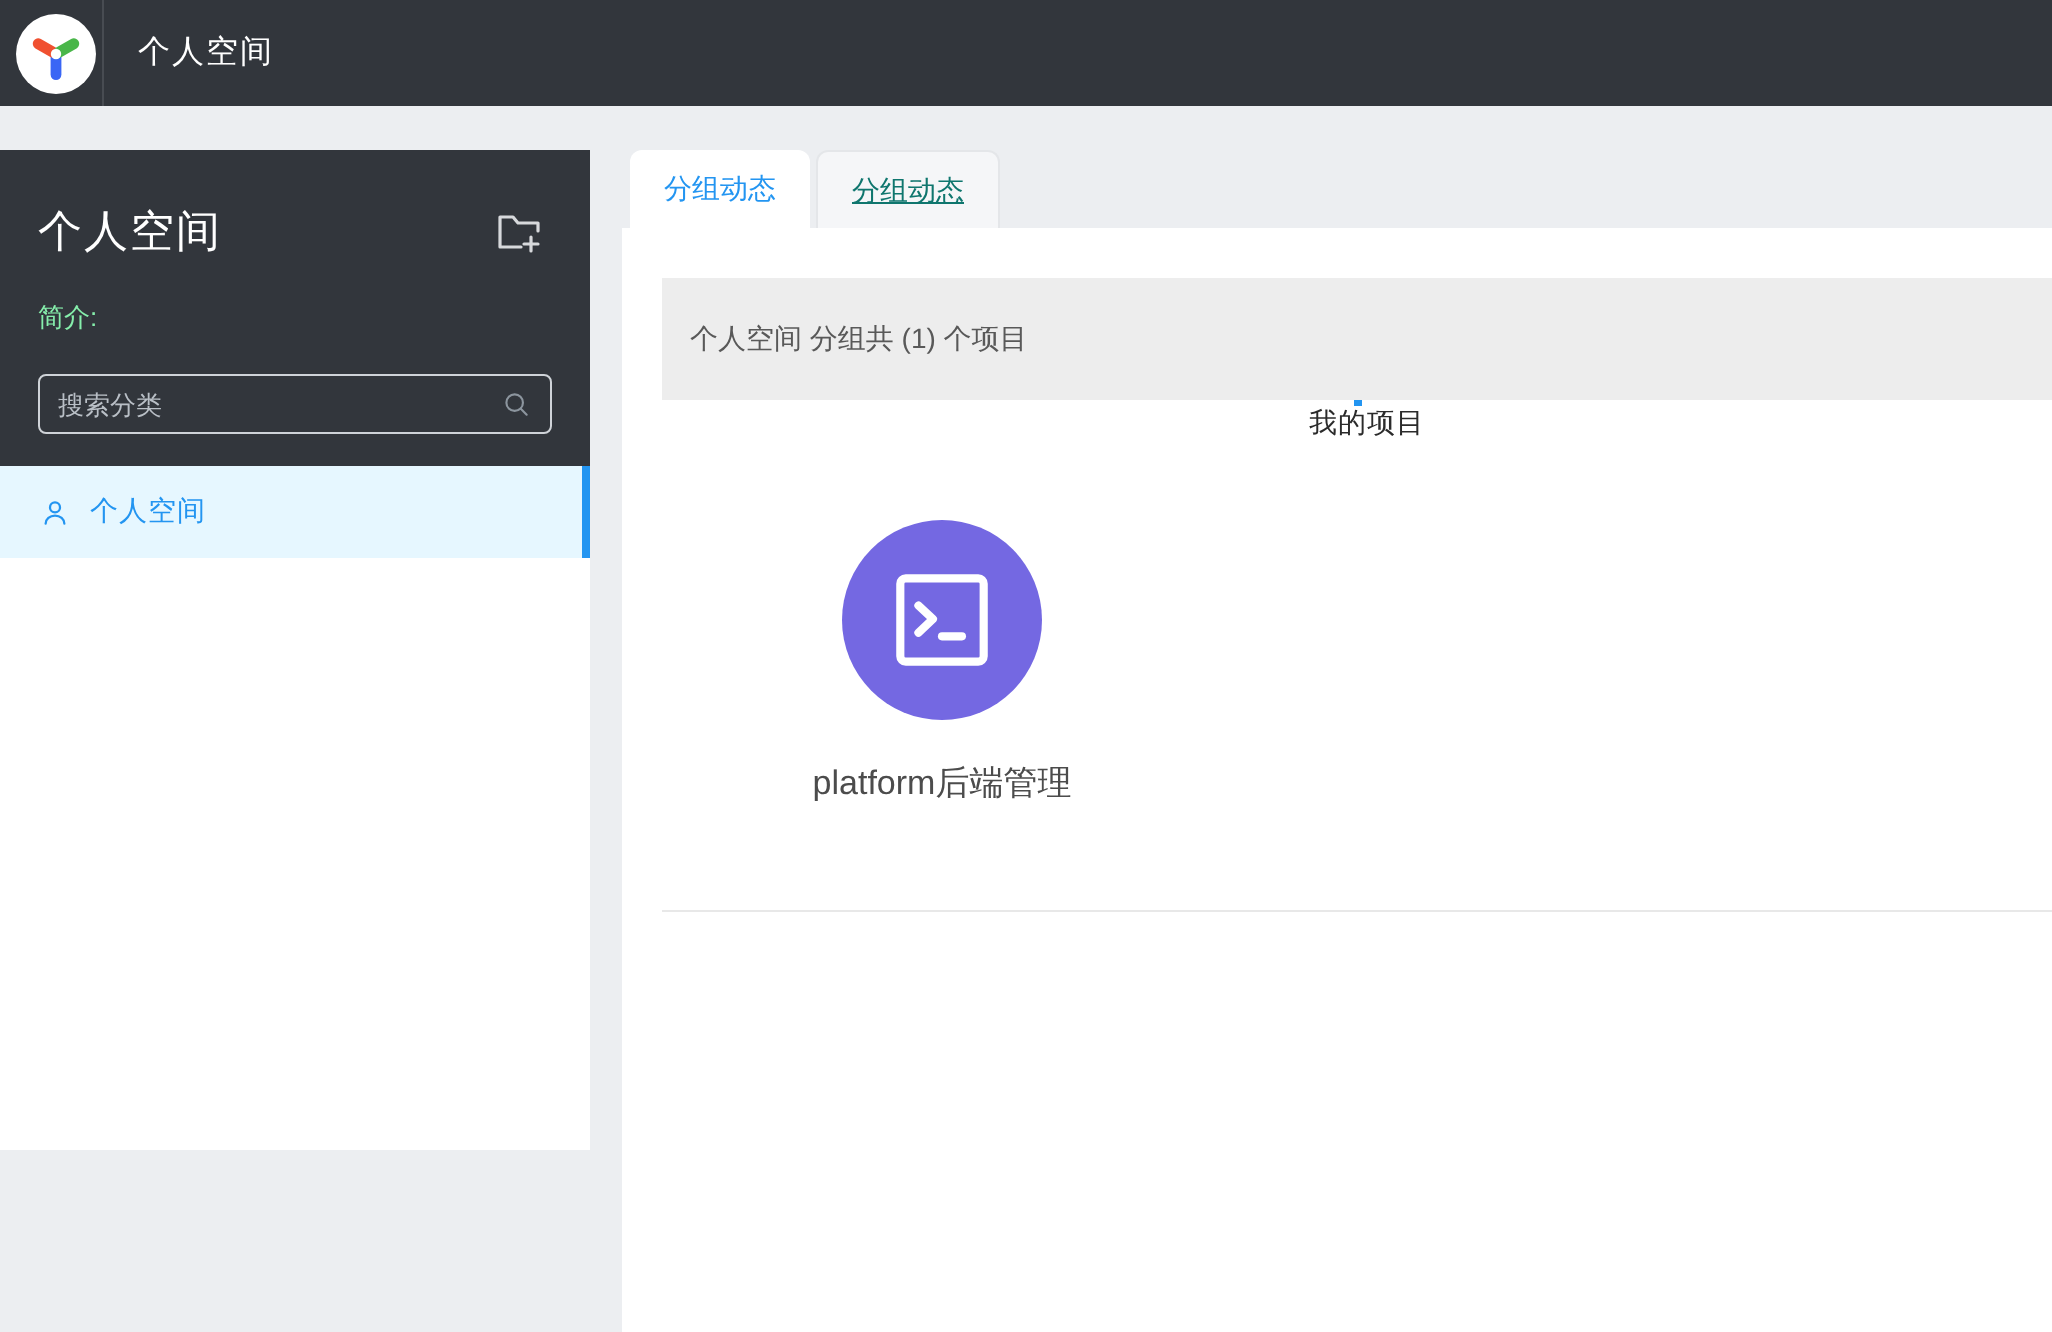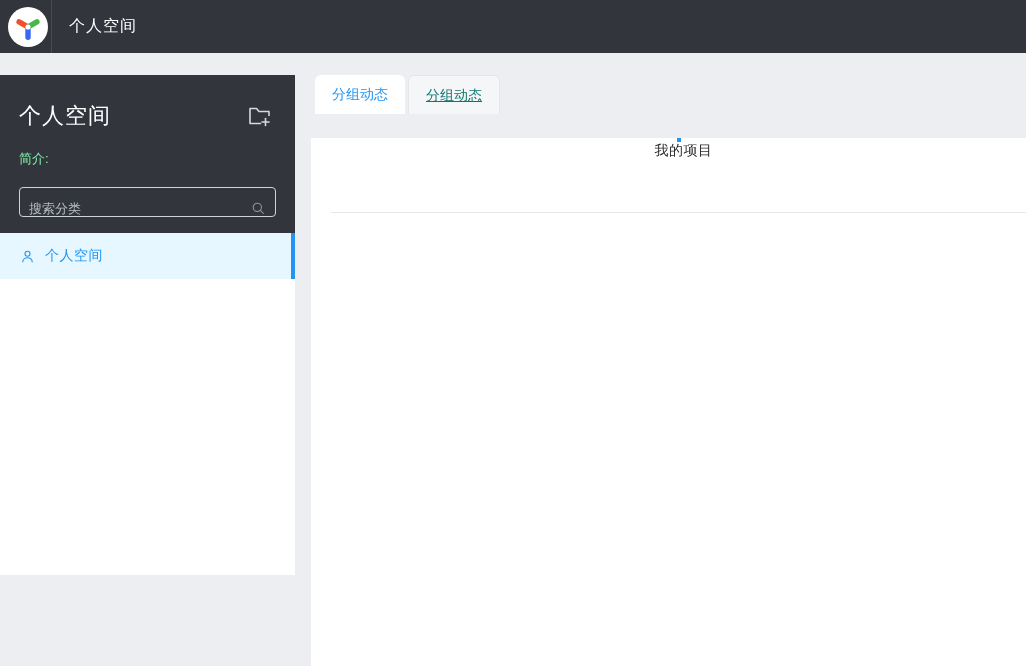--- a/index.html
+++ b/index.html
@@ -18,21 +18,21 @@
 
   
   .sidebar { position:absolute; left:0; top:22px; width:295px; }
   .side-head { background:#32363c; height:158px; padding:0 19px; }
   .side-title-row { display:flex; align-items:center; justify-content:space-between; padding-top:26px; }
   .side-title { color:#ffffff; font-size:22px; line-height:30px; font-weight:400; letter-spacing:1px; }
   .folder-btn { width:26px; height:26px; margin-right:4px; background:transparent; border:none; cursor:pointer;
                 display:flex; align-items:center; justify-content:center; }
   .side-intro { color:#86efac; font-size:13px; margin-top:19px; }
   .side-search { margin-top:19px; height:30px; border:1px solid #cfd3d8; border-radius:4px;
-                 display:flex; align-items:flex-end; padding:0 9px; background:transparent; }
+                 display:flex; align-items:center; padding:0 9px; background:transparent; }
   .side-search input { flex:1; background:transparent; border:none; outline:none;
                        font-size:13px; color:#e9eaec; font-family:inherit; }
   .side-search input::placeholder { color:#b9bfc6; }
   .side-list { background:#ffffff; height:342px; }
   .side-item { height:46px; display:flex; align-items:center; padding-left:20px;
                background:#e6f7ff; border-right:4px solid #2395f1; cursor:pointer; }
   .side-item-label { color:#2395f1; font-size:14px; margin-left:10px; letter-spacing:0.5px; }
 
   
   .main { position:absolute; left:311px; top:22px; right:0; bottom:0; }
@@ -111,21 +111,36 @@
       </div>
     </div>
   </div>
 
   <div class="main">
     <div class="tabs-row">
       <div class="tab active">分组动态</div>
       <div class="tab inactive">分组动态</div>
     </div>
     <div class="content">
+      <div class="banner">
+        <span>个人空间 分组共 (1) 个项目</span>
+      </div>
       <div class="section-head">
         <div class="section-bar"></div>
         <div class="section-title">我的项目</div>
+      </div>
+      <div class="project-card">
+        <div class="project-avatar">
+          <span style="display:flex">
+            <svg width="58" height="58" viewBox="0 0 64 64" fill="none" stroke="#ffffff" stroke-width="4.5" stroke-linecap="round" stroke-linejoin="round">
+              <rect x="9" y="9" width="46" height="46" rx="3"></rect>
+              <polyline points="19,24 27,31.5 19,39"></polyline>
+              <line x1="32" y1="41" x2="43" y2="41"></line>
+            </svg>
+          </span>
+        </div>
+        <div class="project-name">platform后端管理</div>
       </div>
       <div class="divider"></div>
     </div>
   </div>
 
 </div>
 
 </body></html>

